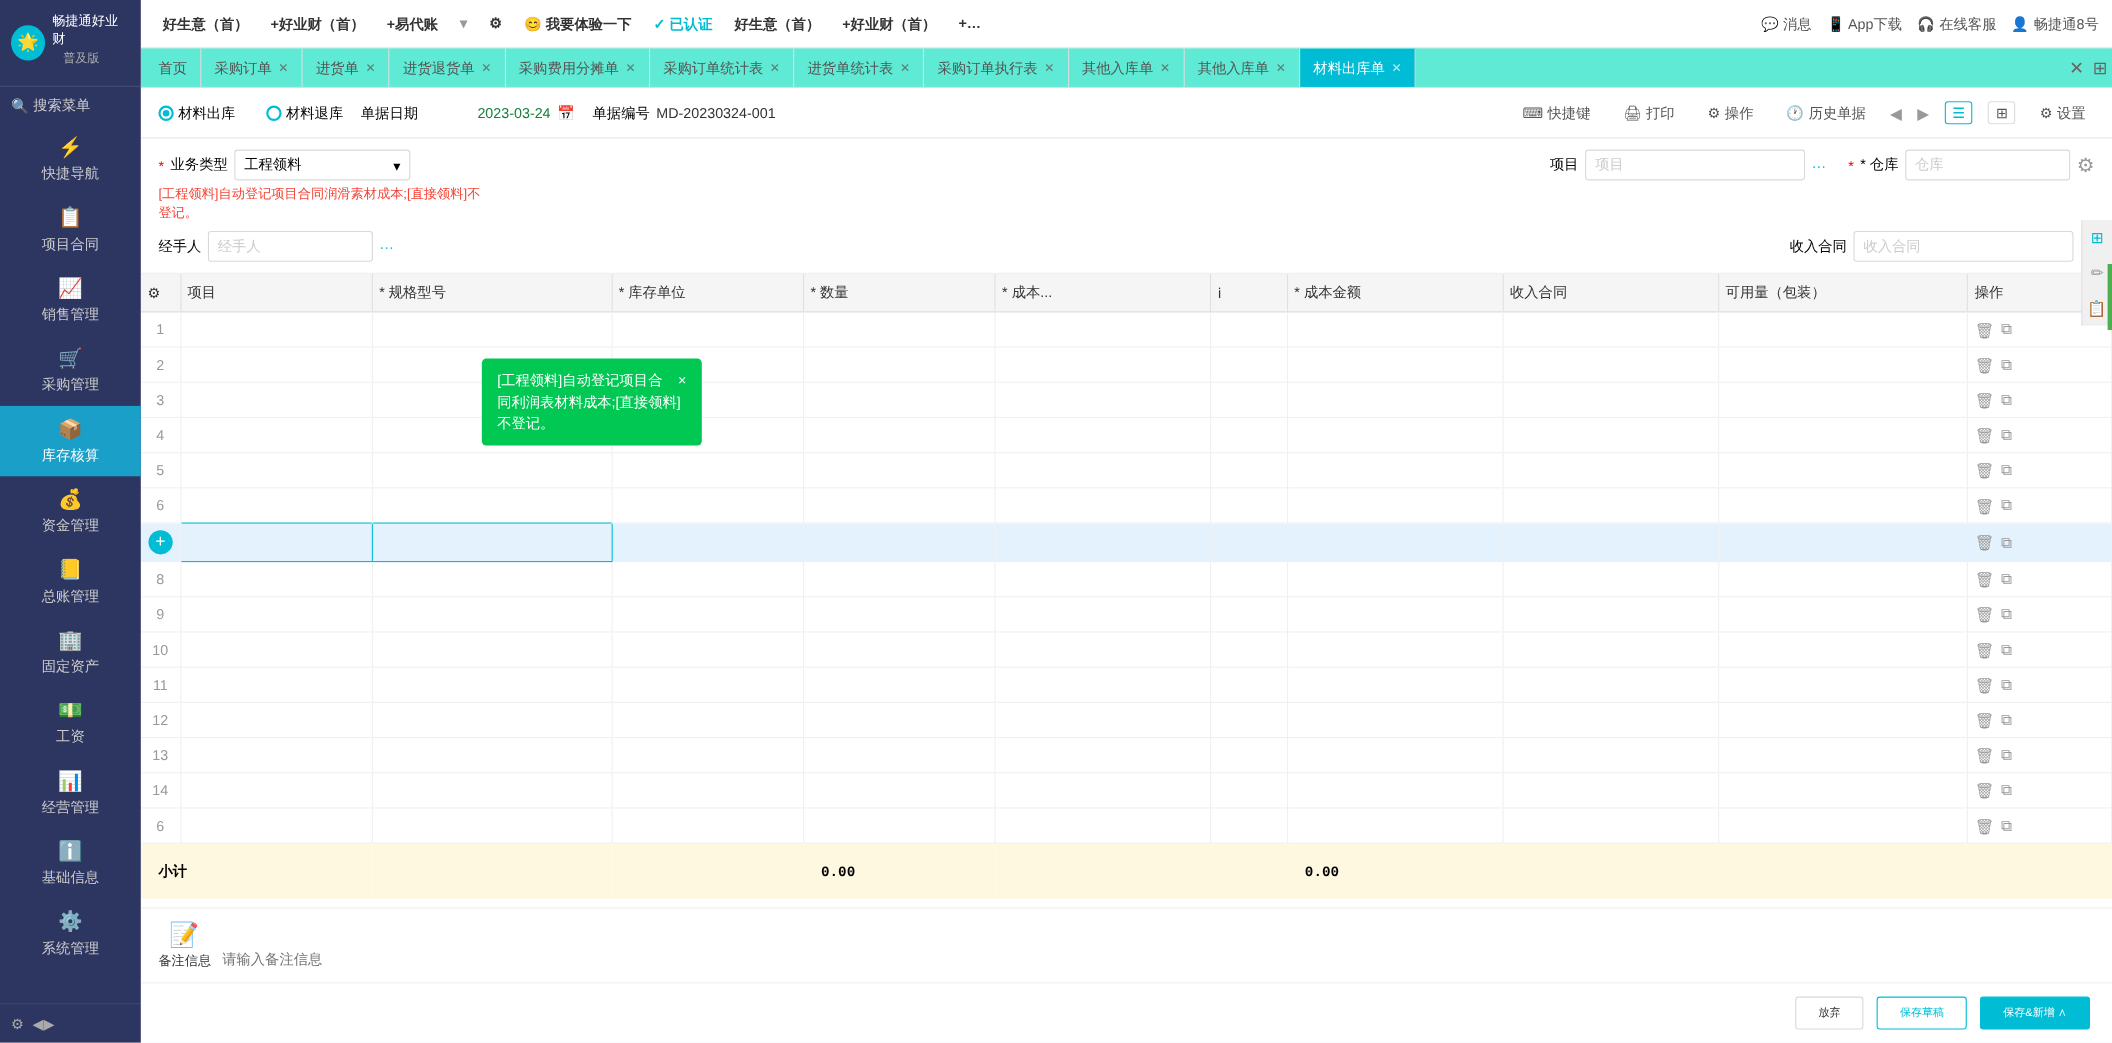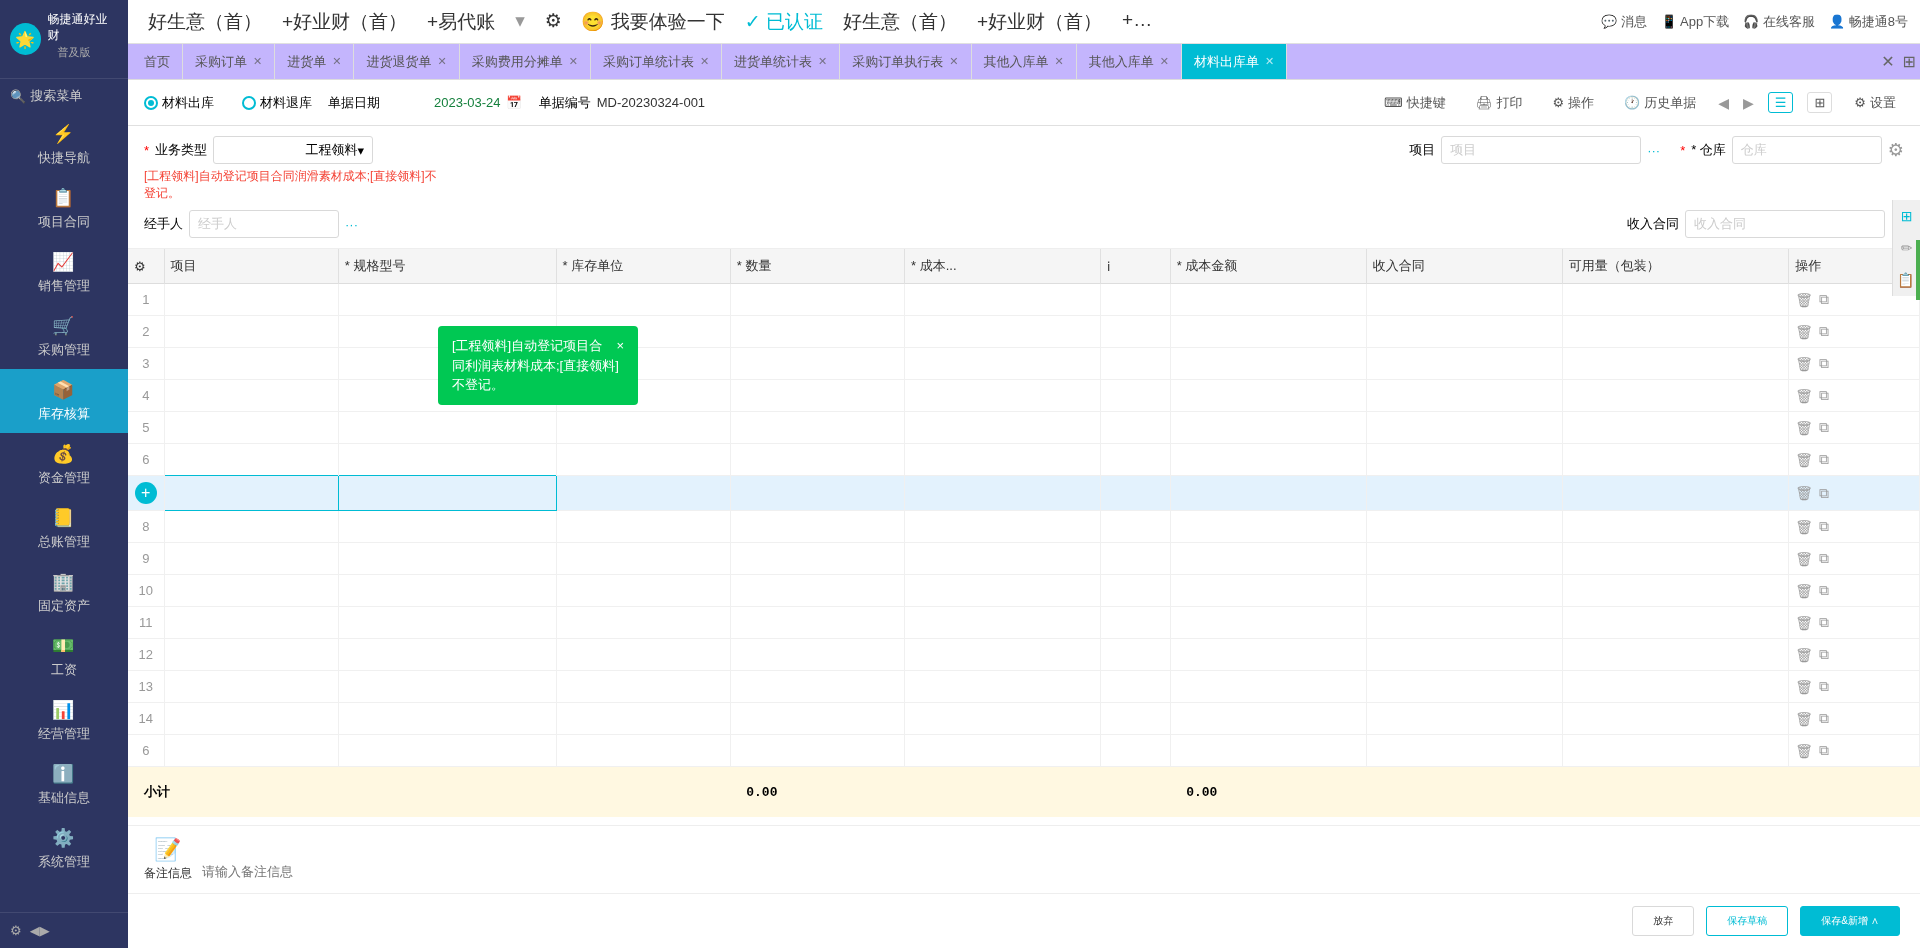--- a/index.html
+++ b/index.html
@@ -75,28 +75,29 @@
       align-items: center;
       gap: 8px;
       flex-shrink: 0;
     }
     .topbar-nav { display: flex; gap: 4px; flex: 1; overflow: hidden; }
     .topbar-nav-item {
       padding: 0 8px;
       color: #333;
       cursor: pointer;
       white-space: nowrap;
-      font-size: 19px;
+      font-size: 13px;
+      font-weight: bold;
     }
     .topbar-right { display: flex; align-items: center; gap: 14px; color: #555; font-size: 13px; }
     .topbar-right-item { display: flex; align-items: center; gap: 3px; cursor: pointer; }
 
     
     .tabbar {
-      background: #c4b5fd;
+      background: #5eead4;
       border-bottom: 1px solid #ddd;
       display: flex;
       align-items: center;
       height: 36px;
       padding: 0 4px;
       flex-shrink: 0;
       overflow: hidden;
     }
     .tab-item {
       padding: 0 12px;
@@ -439,21 +440,21 @@
       </div>
     </div>
 
     <div style="padding:10px 16px;background:#fff;border-bottom:1px solid #eee;position:relative;">
 
       <div style="display:flex;gap:20px;align-items:flex-start;margin-bottom:8px;">
         <div style="display:flex;flex-direction:column;gap:4px;">
           <div style="display:flex;align-items:center;gap:6px;">
             <span style="color:red;">*</span>
             <span>业务类型</span>
-            <div style="border:1px solid #d9d9d9;border-radius:3px;padding:4px 8px;min-width:160px;display:flex;align-items:center;justify-content:flex-end;cursor:pointer;background:#fff;">
+            <div style="border:1px solid #d9d9d9;border-radius:3px;padding:4px 8px;min-width:160px;display:flex;align-items:center;justify-content:space-between;cursor:pointer;background:#fff;">
               <span>工程领料</span>
               <span>▾</span>
             </div>
           </div>
           <div style="color:#f44336;font-size:12px;max-width:300px;">[工程领料]自动登记项目合同润滑素材成本;[直接领料]不登记。</div>
         </div>
 
         <div style="margin-left:auto;display:flex;align-items:center;gap:6px;">
           <span>项目</span>
           <div style="border:1px solid #d9d9d9;border-radius:3px;padding:4px 8px;min-width:200px;cursor:pointer;">

